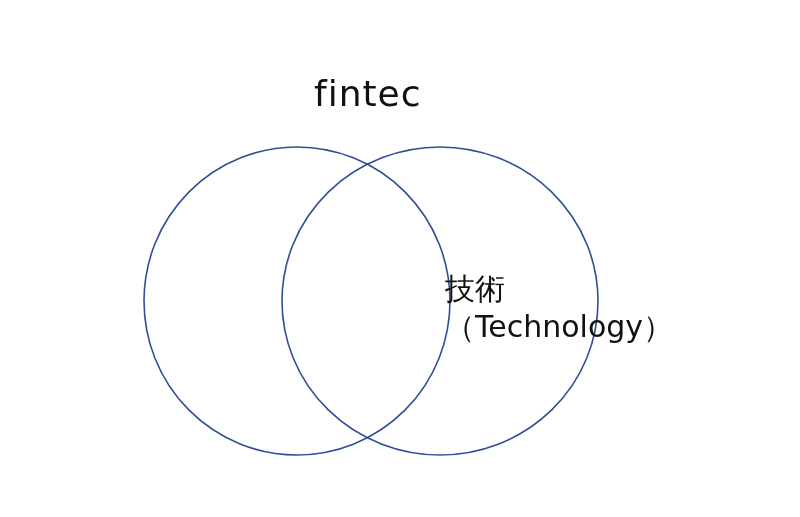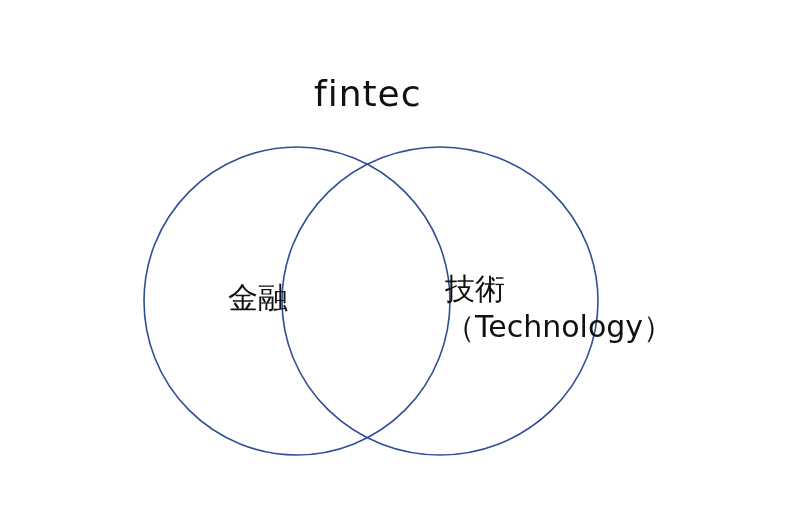--- a/index.html
+++ b/index.html
@@ -15,19 +15,18 @@
 <body>
 
 <svg id="venn" width="800" height="517">
   <ellipse cx="297" cy="301" rx="153" ry="154" fill="none" stroke="#2F4F94" stroke-width="1.6"></ellipse>
   <ellipse cx="440" cy="301" rx="158" ry="154" fill="none" stroke="#2F4F94" stroke-width="1.6"></ellipse>
 </svg>
 
 <div class="title">fintec</div>
 
 <div class="label label-left">
-  <div>金融</div>
 </div>
 
 <div class="label label-right">
   <div>技術</div>
   <div>（Technology）</div>
 </div>
 
 </body></html>

